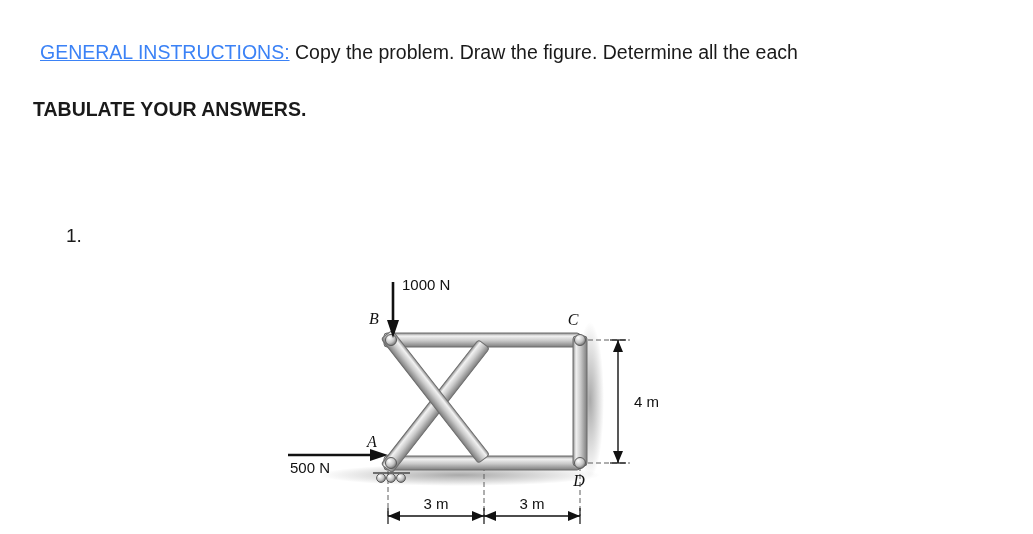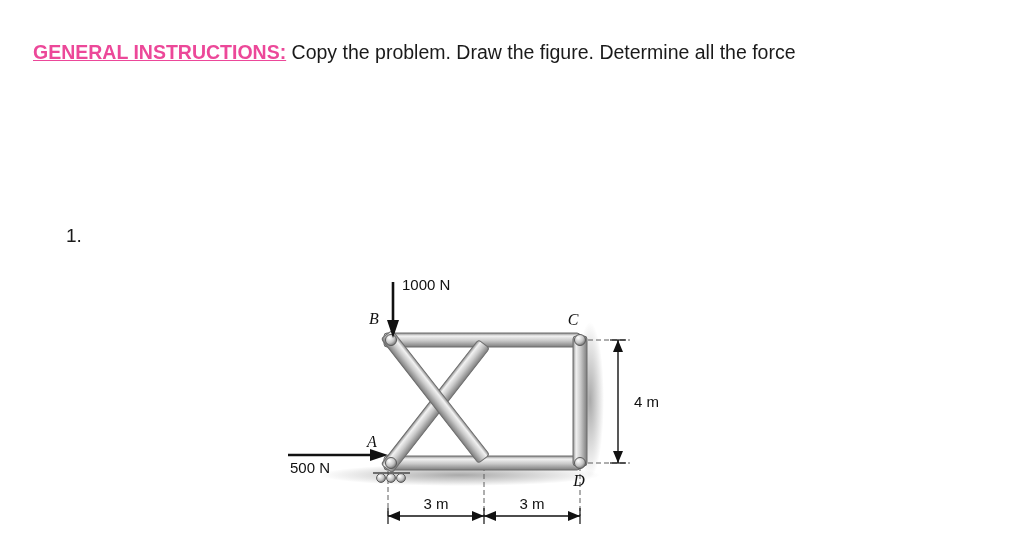--- a/index.html
+++ b/index.html
@@ -19,23 +19,24 @@
   .instructions {
     position: absolute;
     left: 33px;
     top: 38px;
     width: 975px;
     font-size: 19.5px;
     line-height: 1.47;
     color: #1a1a1a;
   }
   .instr-head {
-    color: #ec4899;
-    font-weight: bold;
+    color: #3b82f6;
+    font-weight: normal;
     text-decoration: underline;
+    margin-left: 7px;
   }
   .instr-bold {
     font-weight: bold;
   }
 
   .item-number {
     position: absolute;
     left: 66px;
     top: 225px;
     font-size: 19px;
@@ -62,22 +63,23 @@
   .lbl-plain {
     font-family: "Liberation Sans", sans-serif;
     font-size: 15px;
     fill: #111111;
   }
 </style>
 </head>
 <body>
 
 <div class="instructions">
-  <span class="instr-head">GENERAL INSTRUCTIONS:</span><span> Copy the problem. Draw the figure. Determine all the force</span><br>
+  <span class="instr-head">GENERAL INSTRUCTIONS:</span><span> Copy the problem. Draw the figure. Determine all the each</span><br>
   <br>
+  <span class="instr-bold">TABULATE YOUR ANSWERS.</span>
 </div>
 
 <div class="item-number">1.</div>
 
 <div class="figure">
   <svg width="420" height="260" viewBox="0 0 420 260" xmlns="http://www.w3.org/2000/svg">
     <defs>
       <linearGradient id="memberGrad" x1="0" y1="0" x2="0" y2="1">
         <stop offset="0%" stop-color="#8d8d8d"></stop>
         <stop offset="22%" stop-color="#f2f2f2"></stop>

